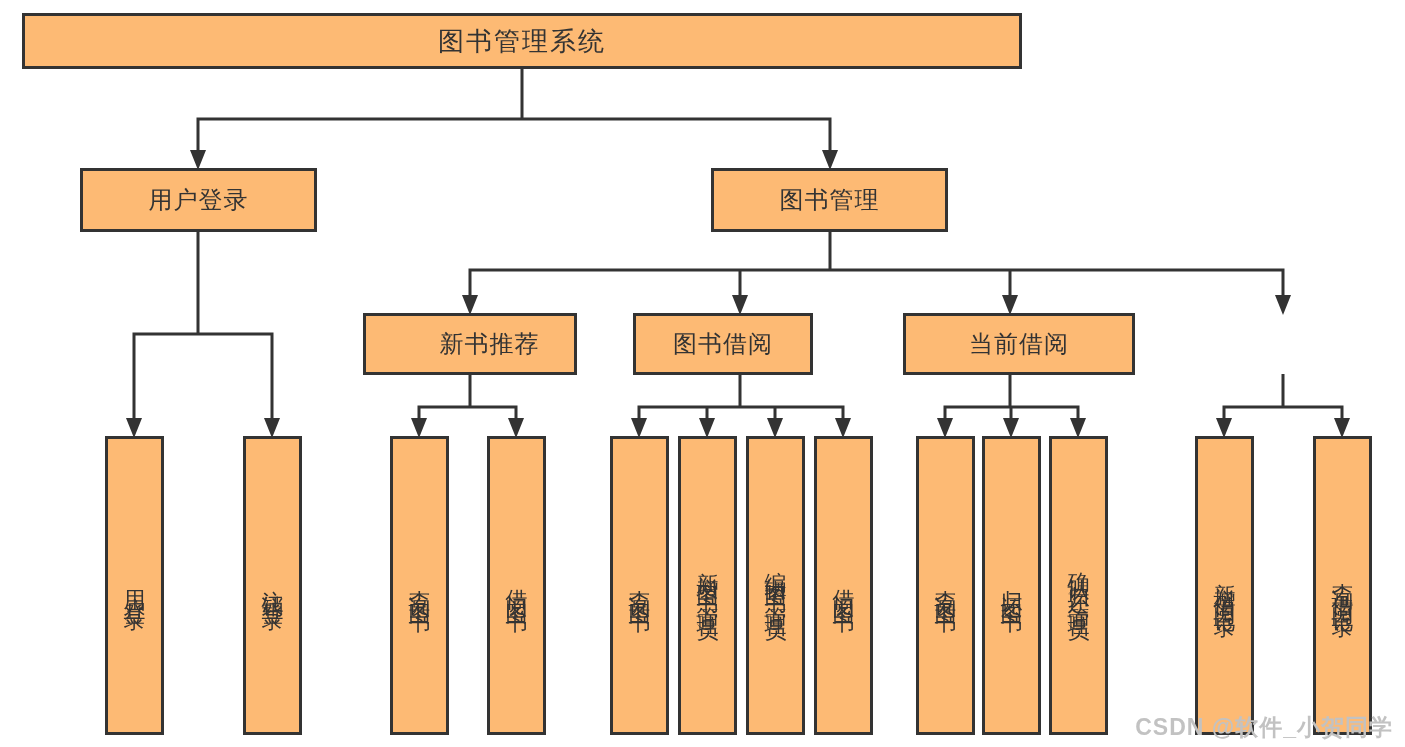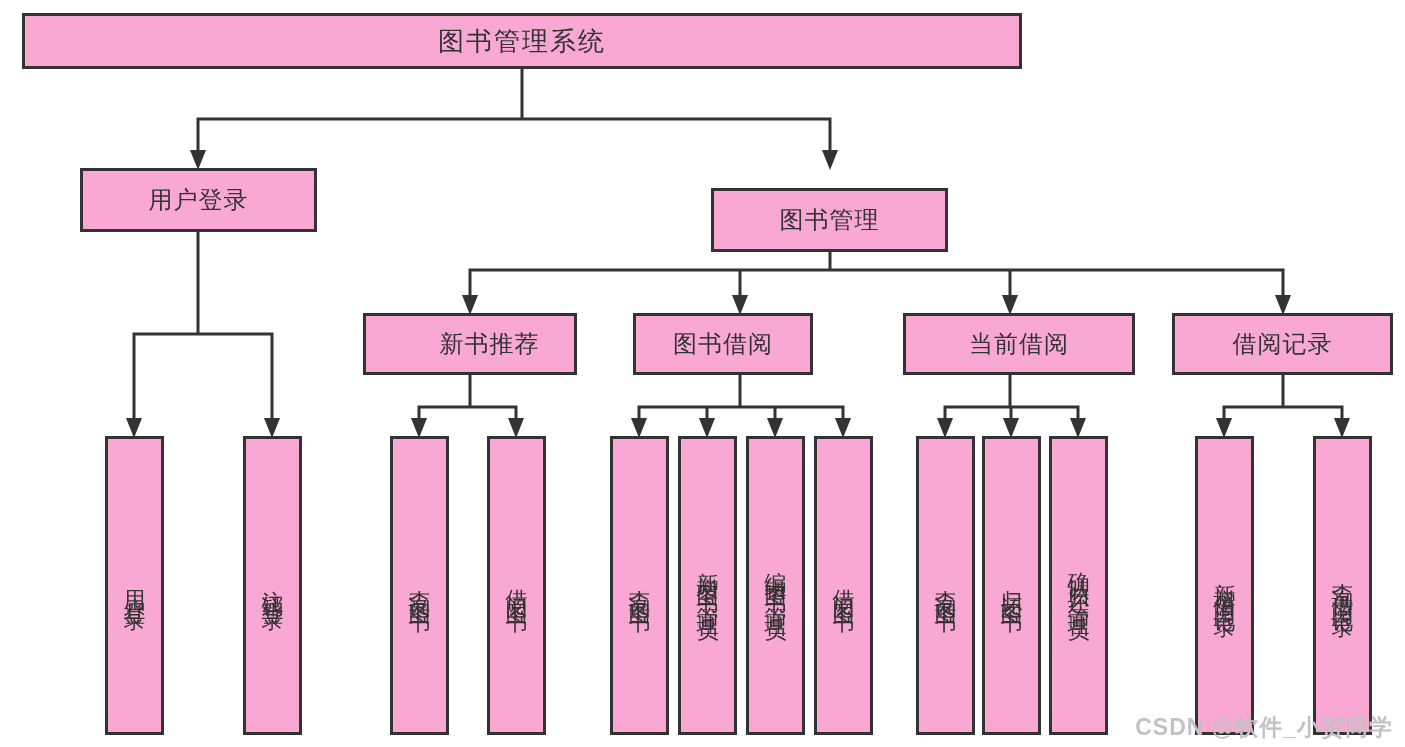--- a/index.html
+++ b/index.html
@@ -14,21 +14,21 @@
     width:1405px;height:747px;
     background:var(--bg);
     font-family:"Liberation Sans", sans-serif;
     overflow:hidden;
   }
   svg.connectors{position:absolute;left:0;top:0;width:1405px;height:747px;}
   .node{
     position:absolute;
     box-sizing:border-box;
     border:3px solid var(--line);
-    background:#f9a8d4;
+    background:#fdba74;
     color:var(--text);
     display:flex;align-items:center;justify-content:center;
     text-align:center;
   }
   .node.h{font-size:24px;letter-spacing:1px;}
   .node.root{font-size:26px;letter-spacing:2px;}
   .node.v{
     font-size:22px;
   }
   .node.v .vtext{
@@ -124,35 +124,32 @@
     </g>
   </svg>
 
   <div class="node h root" style="left:22px;top:13px;width:1000px;height:56px;">
     <span>图书管理系统</span>
   </div>
 
   <div class="node h" style="left:80px;top:168px;width:237px;height:64px;">
     <span>用户登录</span>
   </div>
-  <div class="node h" style="left:711px;top:168px;width:237px;height:64px;margin-top:20px;">
+  <div class="node h" style="left:711px;top:168px;width:237px;height:64px;">
     <span>图书管理</span>
   </div>
 
   <div class="node h" style="left:363px;top:313px;width:214px;height:62px;padding-left:39px;">
     <span>新书推荐</span>
   </div>
   <div class="node h" style="left:633px;top:313px;width:180px;height:62px;">
     <span>图书借阅</span>
   </div>
   <div class="node h" style="left:903px;top:313px;width:232px;height:62px;">
     <span>当前借阅</span>
-  </div>
-  <div class="node h" style="left:1172px;top:313px;width:221px;height:62px;">
-    <span>借阅记录</span>
   </div>
 
   <div class="node v" style="left:105px;top:436px;width:59px;height:299px;">
     <span class="vtext">用户登录</span>
   </div>
   <div class="node v" style="left:243px;top:436px;width:59px;height:299px;">
     <span class="vtext">注销登录</span>
   </div>
 
   <div class="node v" style="left:390px;top:436px;width:59px;height:299px;">

